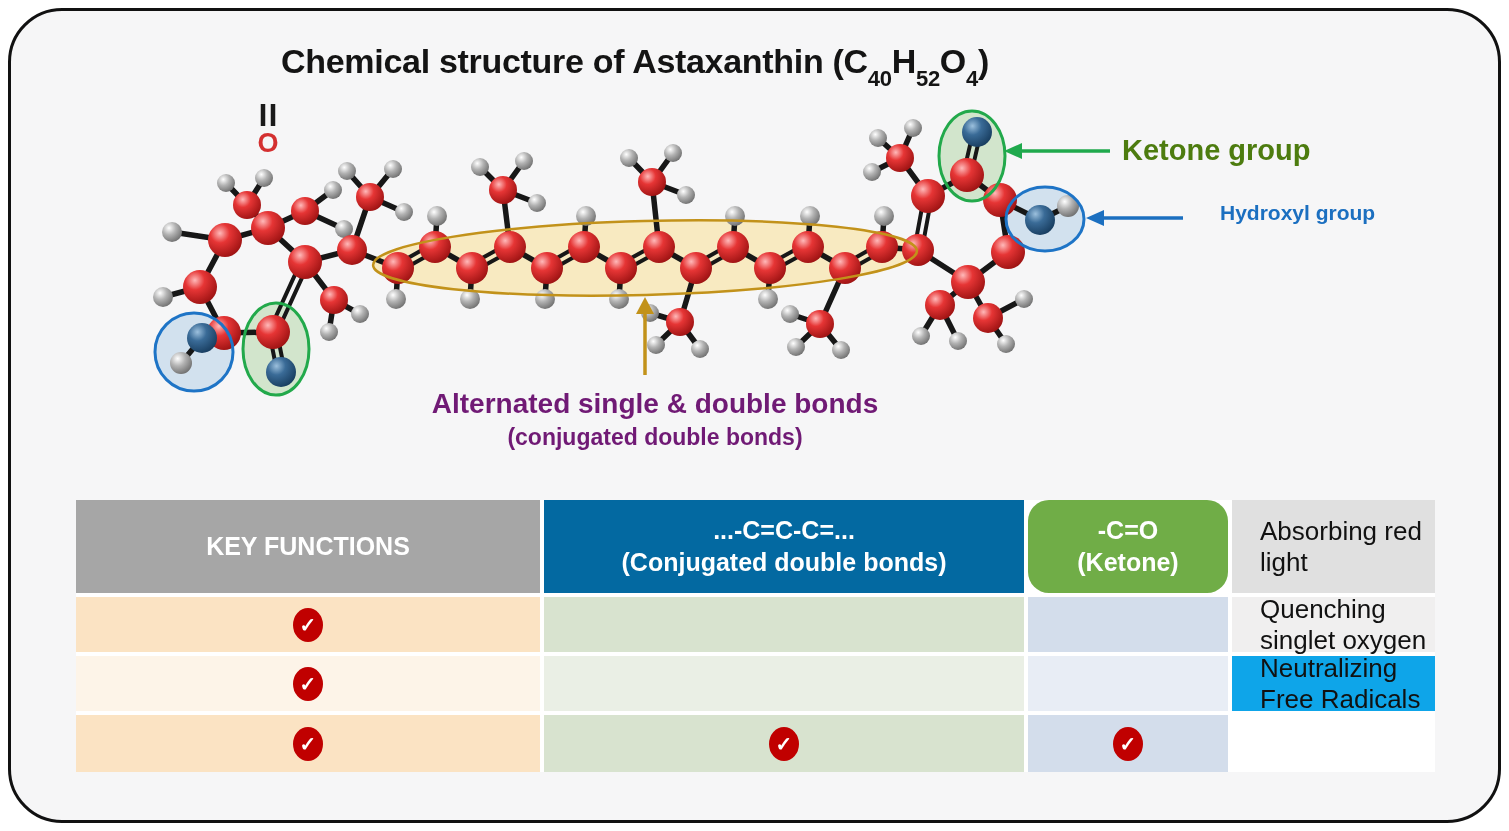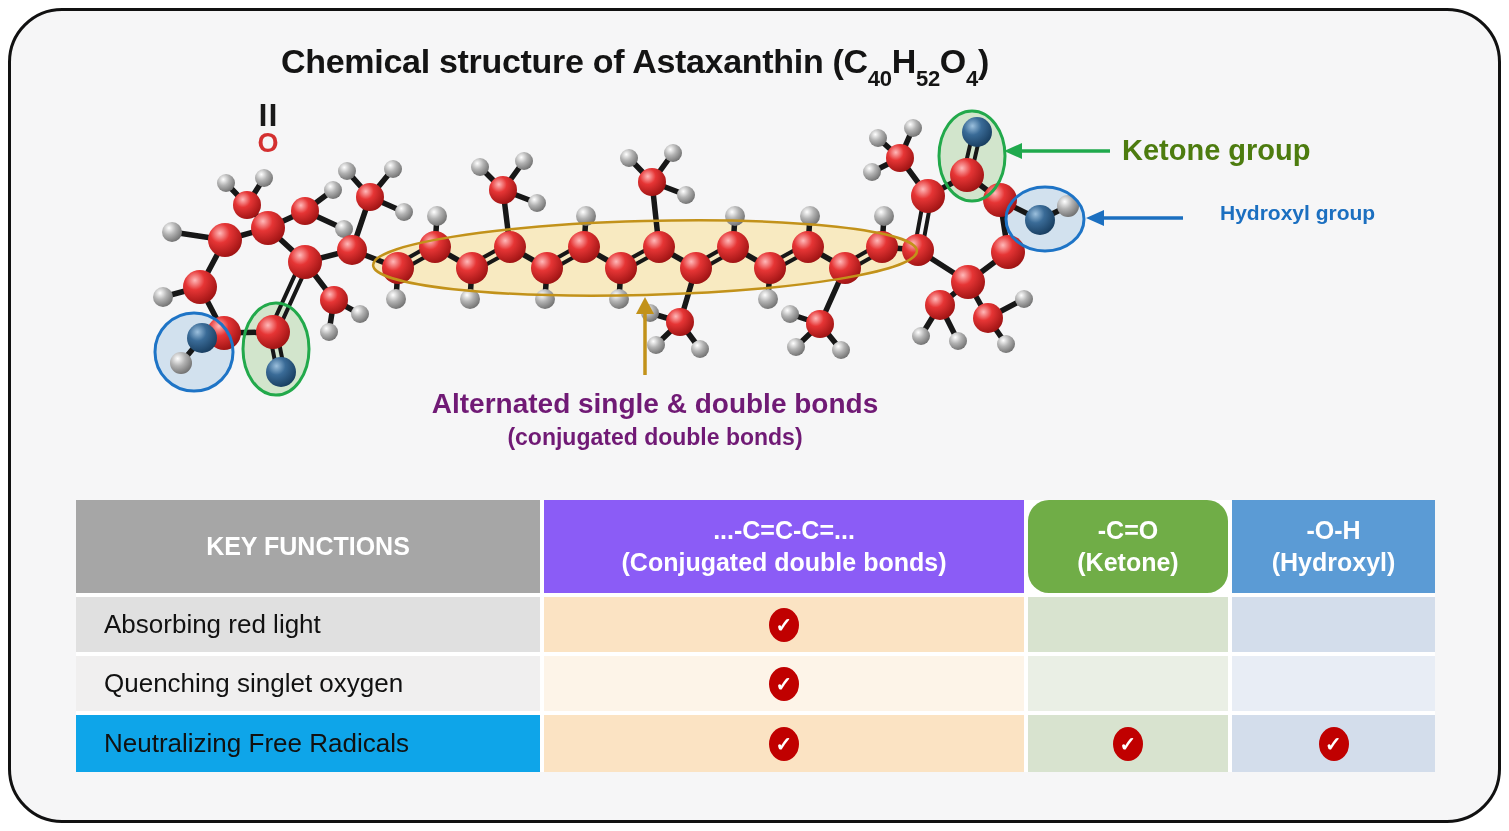--- a/index.html
+++ b/index.html
@@ -288,32 +288,28 @@
 
 <div id="gold-caption" style="color: #701a75;">
   <div id="gold-line1">Alternated single &amp; double bonds</div>
   <div id="gold-line2">(conjugated double bonds)</div>
 </div>
 
 <div id="func-table">
   <div class="cell hdr" id="hdr1" style="background: rgb(166, 166, 166);">
     <span>KEY FUNCTIONS</span>
   </div>
-  <div class="cell hdr" id="hdr2" style="background: #8b5cf6;">
+  <div class="cell hdr" id="hdr2" style="background: #0369a1;">
     <span>...-C=C-C=...</span>
     <span>(Conjugated double bonds)</span>
   </div>
   <div class="cell hdr" id="hdr3" style="background: rgb(112, 173, 71); border-radius: 21px;">
     <span>-C=O</span>
     <span>(Ketone)</span>
   </div>
-  <div class="cell hdr" id="hdr4" style="background: rgb(91, 155, 213);">
-    <span>-O-H</span>
-    <span>(Hydroxyl)</span>
-  </div>
 
 <div class="cell rowlabel" style="background: rgb(224, 224, 224);">Absorbing red light</div>
     <div class="cell" style="background: rgb(251, 227, 195);">
       <span class="checkmark" style="background: rgb(192, 0, 0);">✓</span>
     </div>
     <div class="cell" style="background: rgb(216, 227, 207);"></div>
     <div class="cell" style="background: rgb(211, 221, 235);"></div>
     <div class="cell rowlabel" style="background: rgb(240, 239, 239);">Quenching singlet oxygen</div>
     <div class="cell" style="background: rgb(253, 244, 232);">
       <span class="checkmark" style="background: rgb(192, 0, 0);">✓</span>

